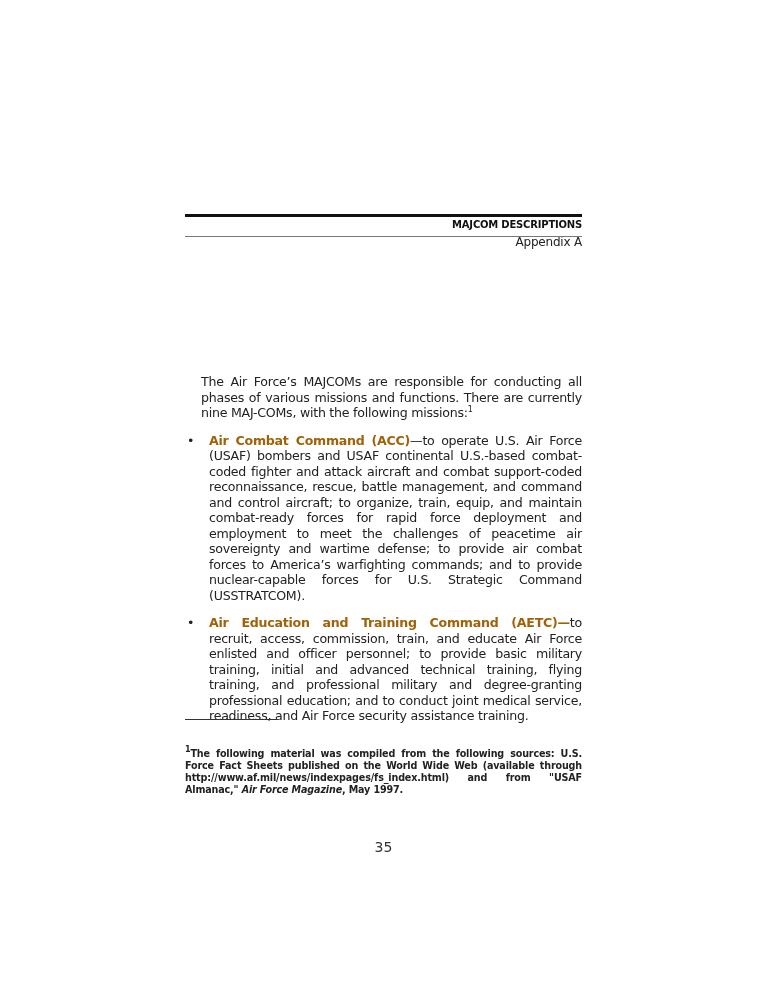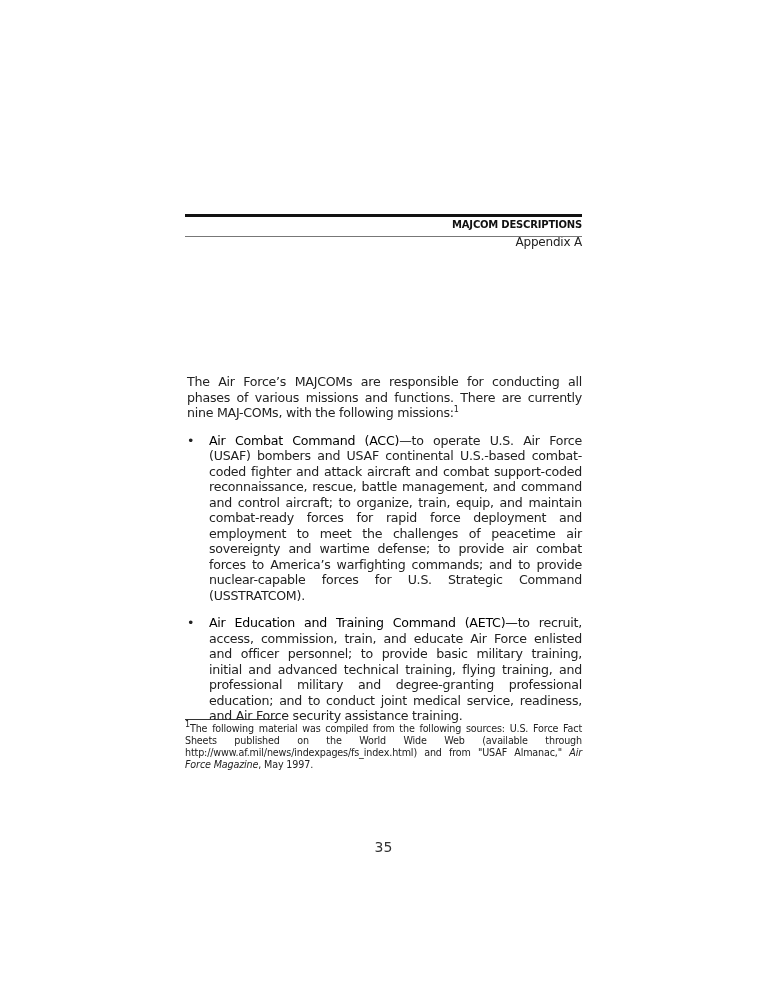--- a/index.html
+++ b/index.html
@@ -61,21 +61,21 @@
       position: absolute;
       top: 374px;
       left: 0;
       width: 397px;
       font-size: 12.6px;
       line-height: 15.5px;
       color: #222;
       letter-spacing: -0.25px;
     }
     .intro {
-      margin: 0 0 12px 2px;
+      margin: 0 0 12px 16px;
       text-align: justify;
     }
     .intro sup, .fn sup {
       font-size: 8px;
       vertical-align: 5px;
       line-height: 0;
     }
     ul.missions {
       list-style: none;
       margin: 0;
@@ -86,41 +86,42 @@
       padding-left: 24px;
       margin-bottom: 12px;
       text-align: justify;
     }
     .bullet {
       position: absolute;
       left: 2px;
       top: 0;
     }
     .cmd-name {
-      font-weight: normal;
-      color: #000000;
+      font-weight: bold;
+      color: #a16207;
     }
     .fn-rule {
       position: absolute;
       top: 719px;
       left: 0;
       width: 93px;
       height: 1px;
       background: #333;
     }
     .fn {
       position: absolute;
-      top: 723px;
+      top: 748px;
       left: 0;
       width: 397px;
       font-size: 9.6px;
       line-height: 12px;
       color: #222;
       text-align: justify;
       letter-spacing: -0.15px;
+      font-weight: bold;
     }
     .fn em {
       font-style: italic;
     }
     .page-number {
       position: absolute;
       top: 839px;
       left: 0;
       width: 397px;
       text-align: center;

